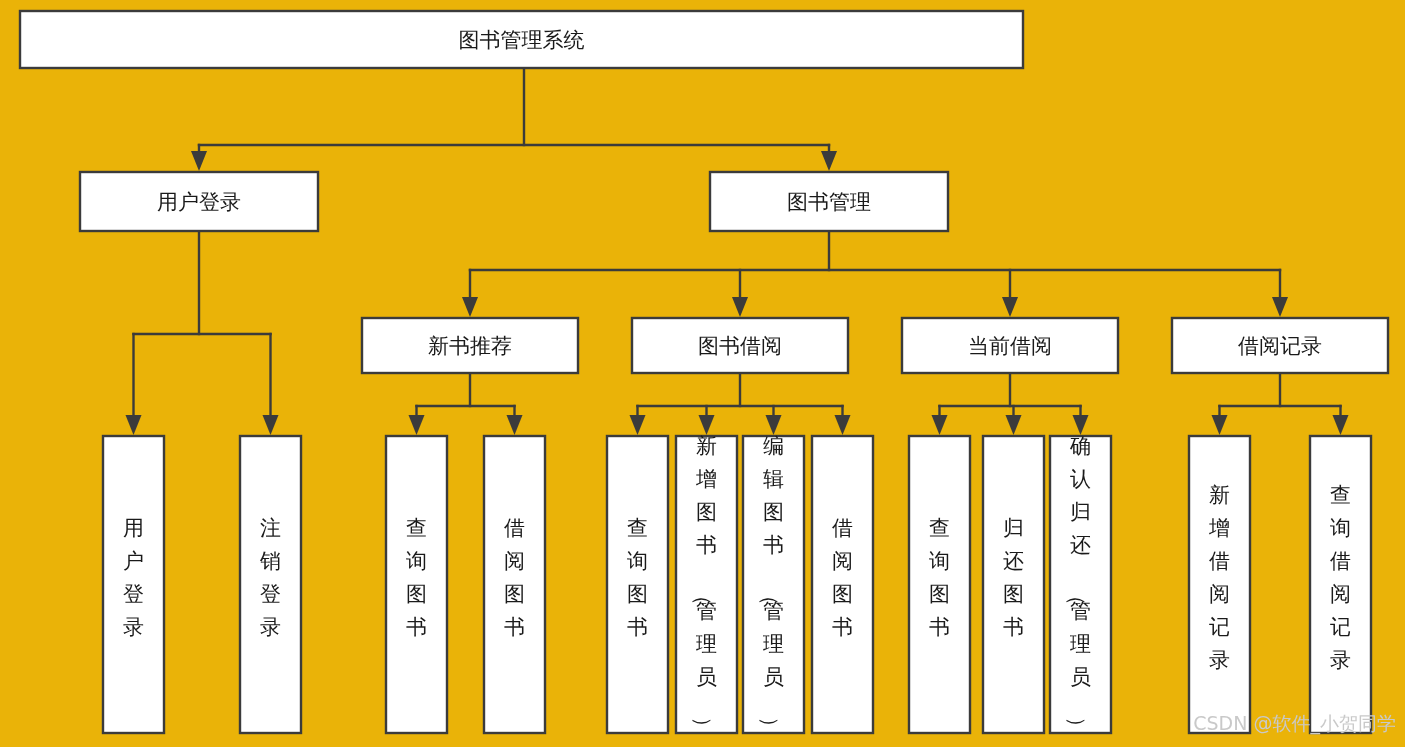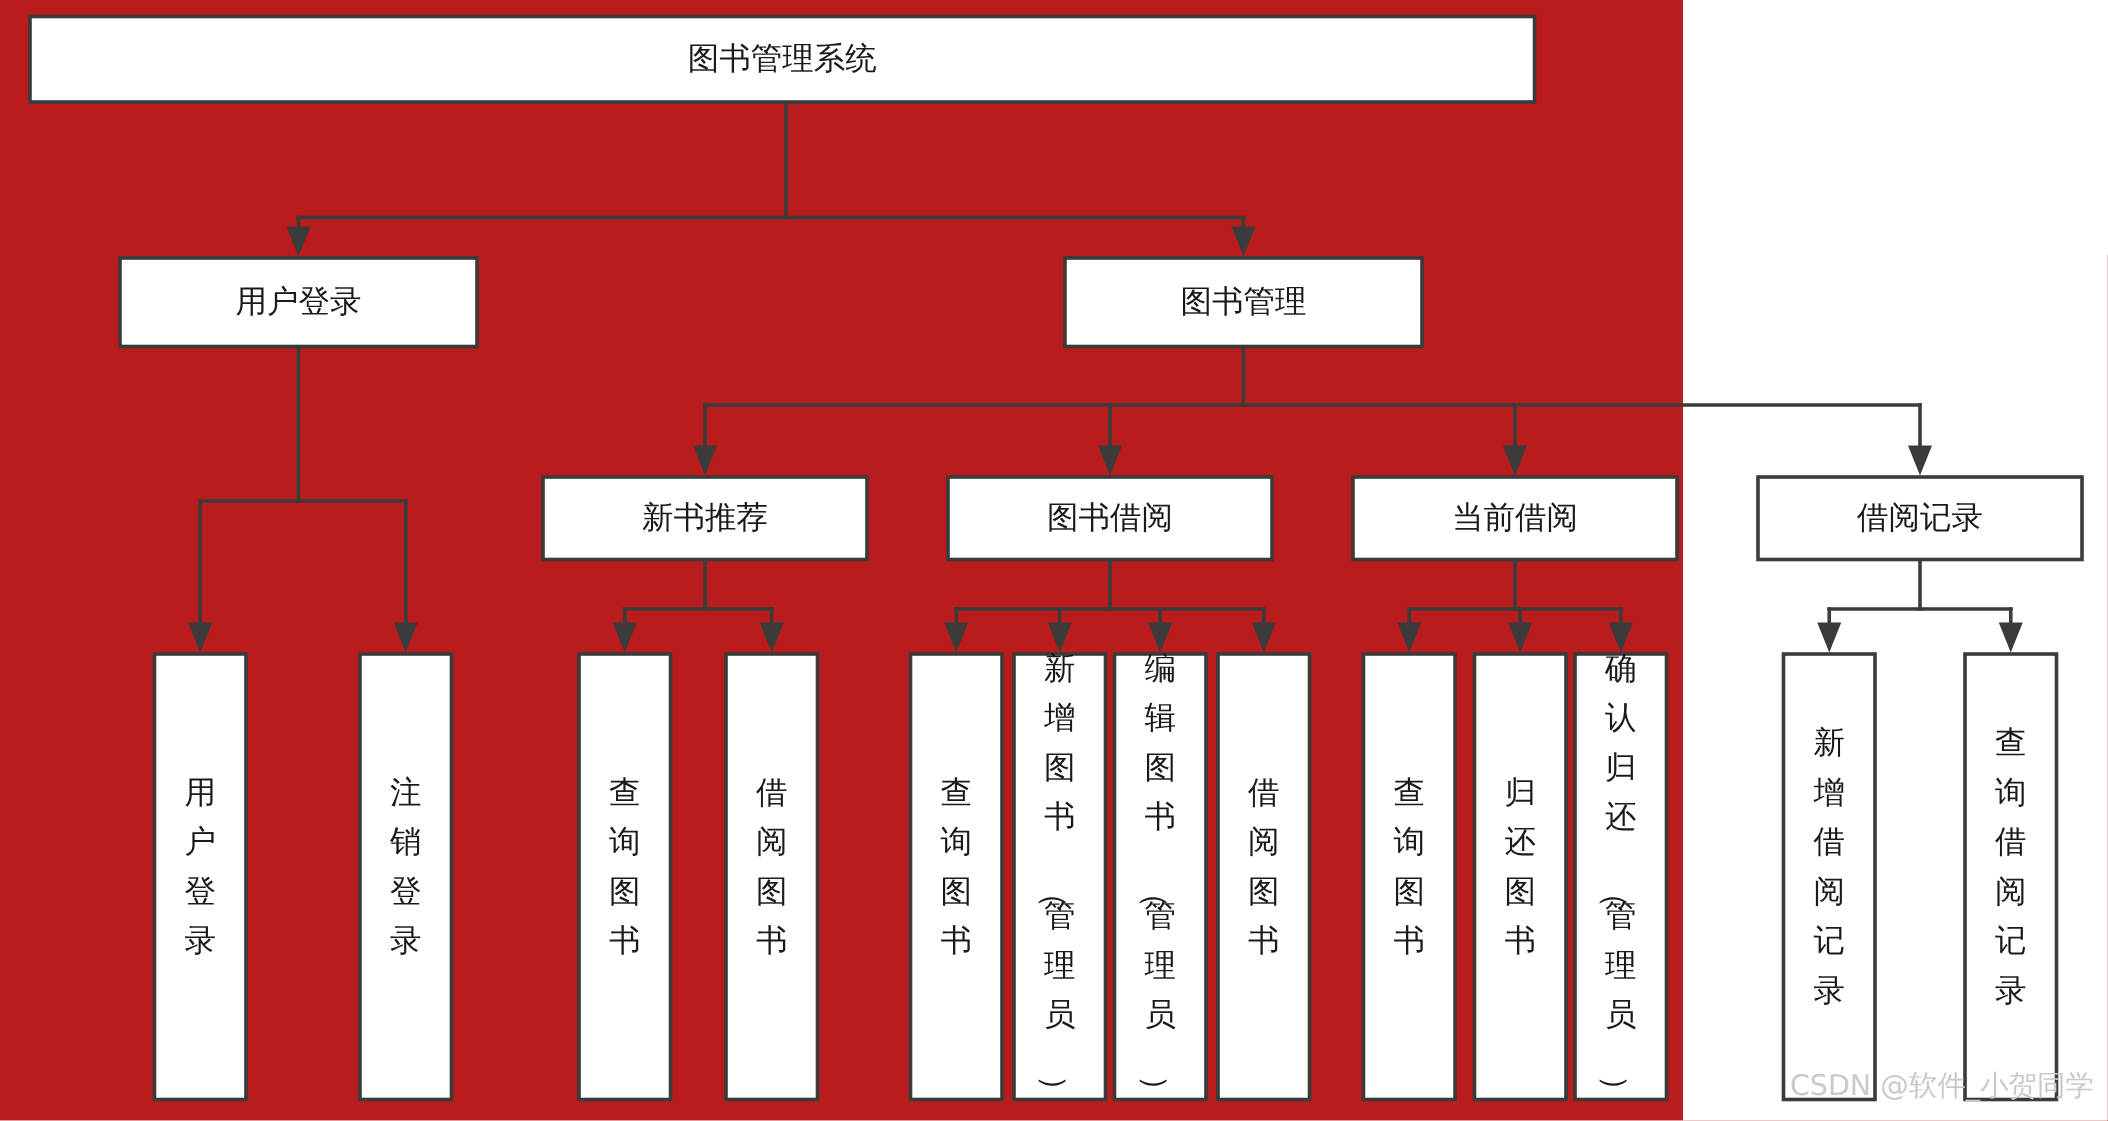--- a/index.html
+++ b/index.html
@@ -9,23 +9,23 @@
     background: #ffffff;
   }
   body {
     width: 1405px;
     height: 747px;
     overflow: hidden;
     font-family: "DejaVu Sans", "Liberation Sans", sans-serif;
   }
   #diagram-root {
     position: relative;
-    width: 1122px;
+    width: 1405px;
     height: 747px;
-    background: #b91c1c;
+    background: #eab308;
   }
   #diagram-svg {
     position: absolute;
     left: 0;
     top: 0;
     width: 1405px;
     height: 747px;
     display: block;
   }
   .node-box {

